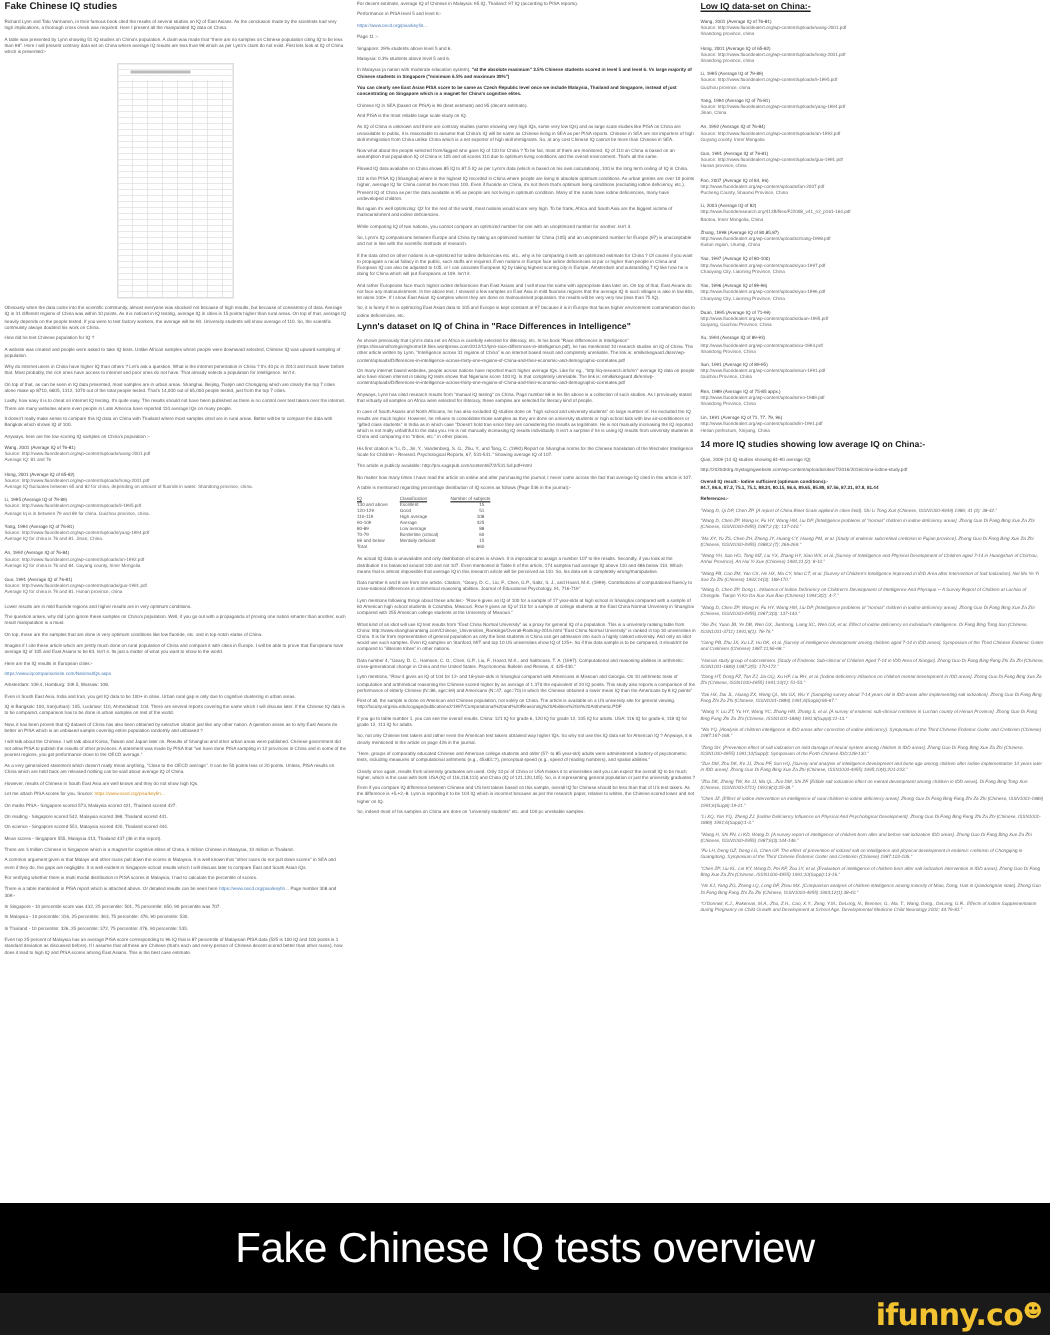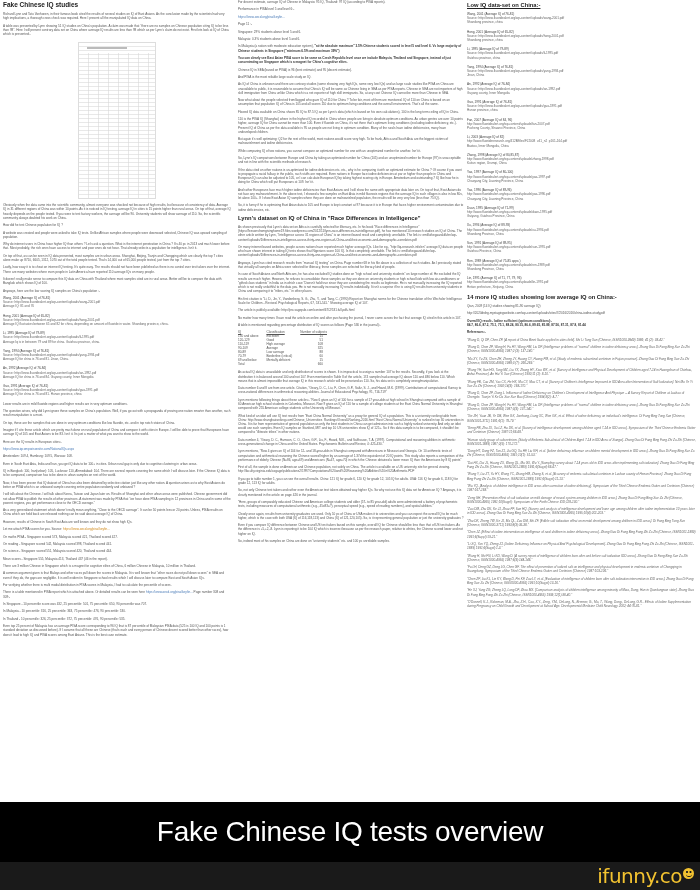--- a/index.html
+++ b/index.html
@@ -25,21 +25,21 @@
   .table-img:before{content:"";position:absolute;left:8px;top:4px;width:40px;height:2px;background:#bbb;}
   .table-img .cols{position:absolute;left:0;top:10px;right:0;bottom:0;background:
     repeating-linear-gradient(90deg,transparent 0 9px,#d8d8d8 9px 10px);opacity:.6;}
   .iqtable{border-collapse:collapse;margin:2px 0 4px 0;font-size:3.1px;line-height:4px;color:#555;}
   .iqtable td,.iqtable th{padding:0 8px 0 0;text-align:left;font-weight:normal;}
   .iqtable th{text-decoration:underline;}
   .iqtable td.num{text-align:right;padding-right:12px;}
   .caption{position:absolute;left:0;top:802px;width:700px;height:60px;background:#000;display:flex;align-items:center;justify-content:center;}
   .caption span{color:#fff;font-size:28px;font-family:"Liberation Sans",sans-serif;letter-spacing:-0.3px;}
   .footer{position:absolute;left:0;top:862px;width:700px;height:28px;background:#1a1a1a;}
-  .logo{position:absolute;right:6px;top:2px;color:#f2c230;font-weight:normal;font-size:20px;font-family:"DejaVu Sans",sans-serif;letter-spacing:-0.5px;}
+  .logo{position:absolute;right:6px;top:2px;color:#f2c230;font-weight:bold;font-size:20px;font-family:"DejaVu Sans",sans-serif;letter-spacing:-0.5px;}
   .smiley{display:inline-block;width:11px;height:11px;border-radius:50%;background:#f2c230;vertical-align:4px;margin-left:1px;position:relative;}
   .smiley:before{content:"";position:absolute;left:3px;top:3px;width:1.5px;height:1.5px;background:#1a1a1a;border-radius:50%;box-shadow:3.5px 0 0 #1a1a1a;}
   .smiley:after{content:"";position:absolute;left:2.5px;top:5px;width:6px;height:3px;border-bottom:1.2px solid #1a1a1a;border-radius:0 0 4px 4px;}
 </style>
 </head>
 <body>
 
 <div class="page">
 
   <div class="col col1">

